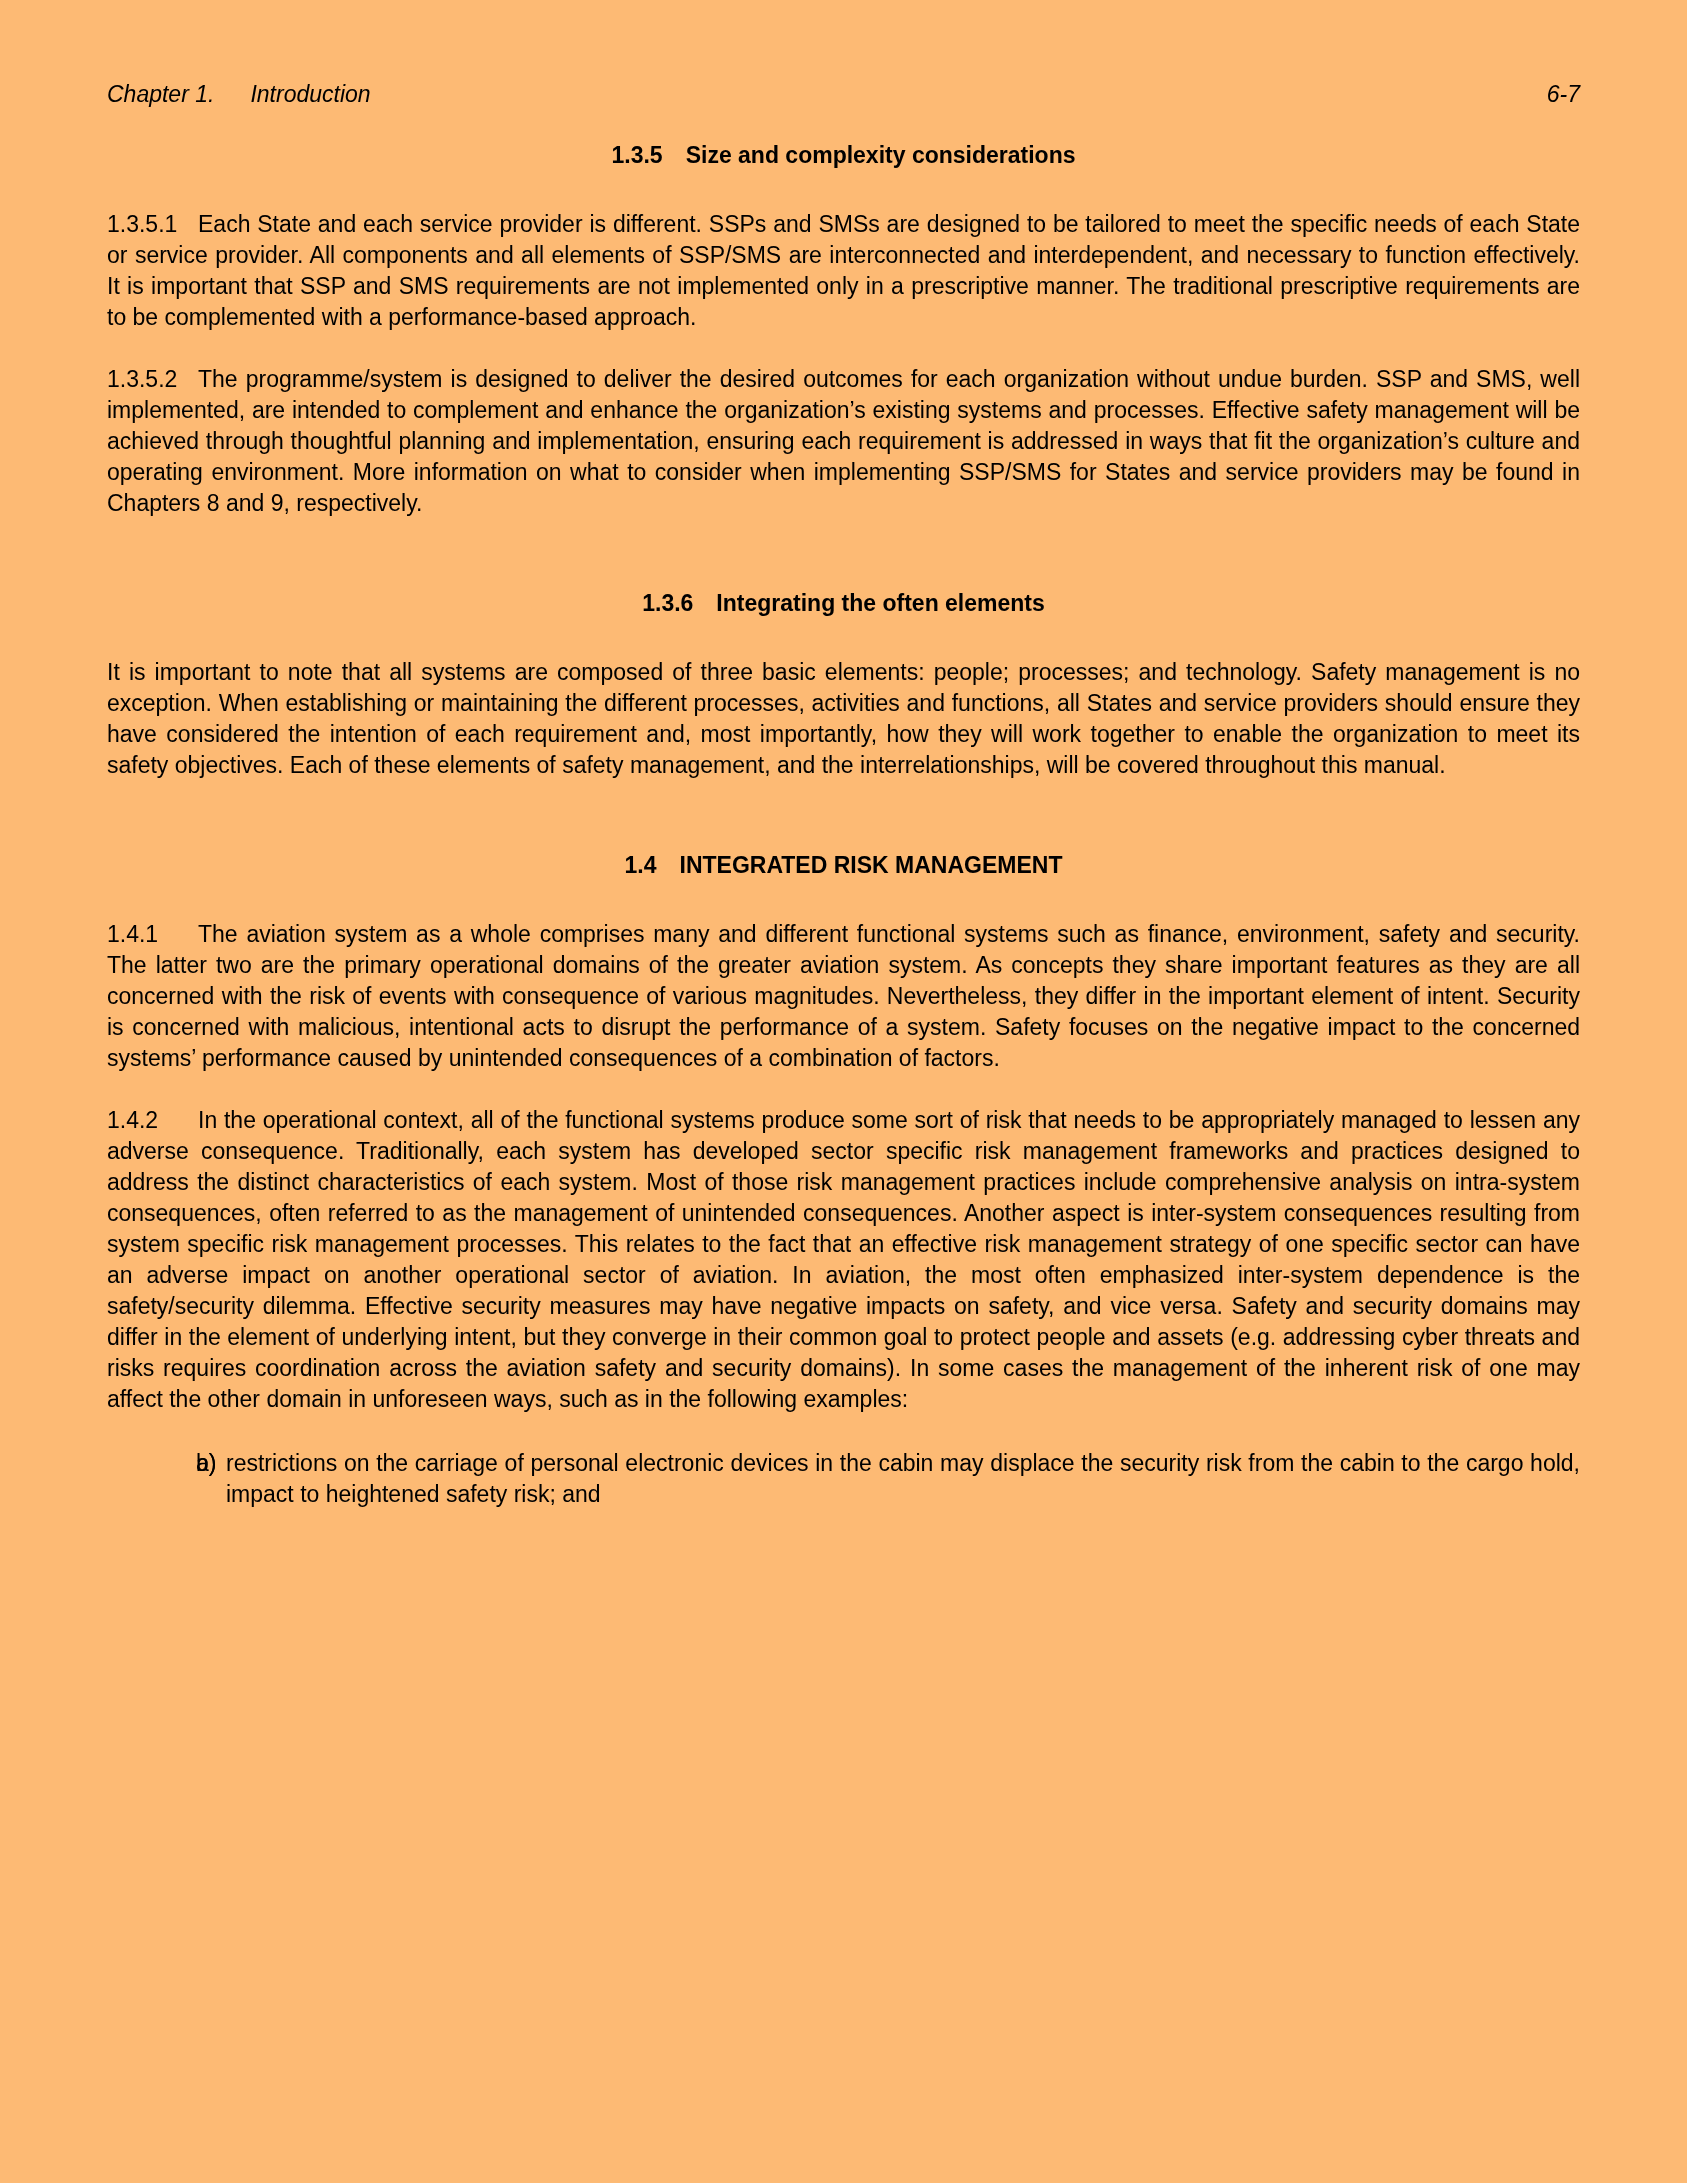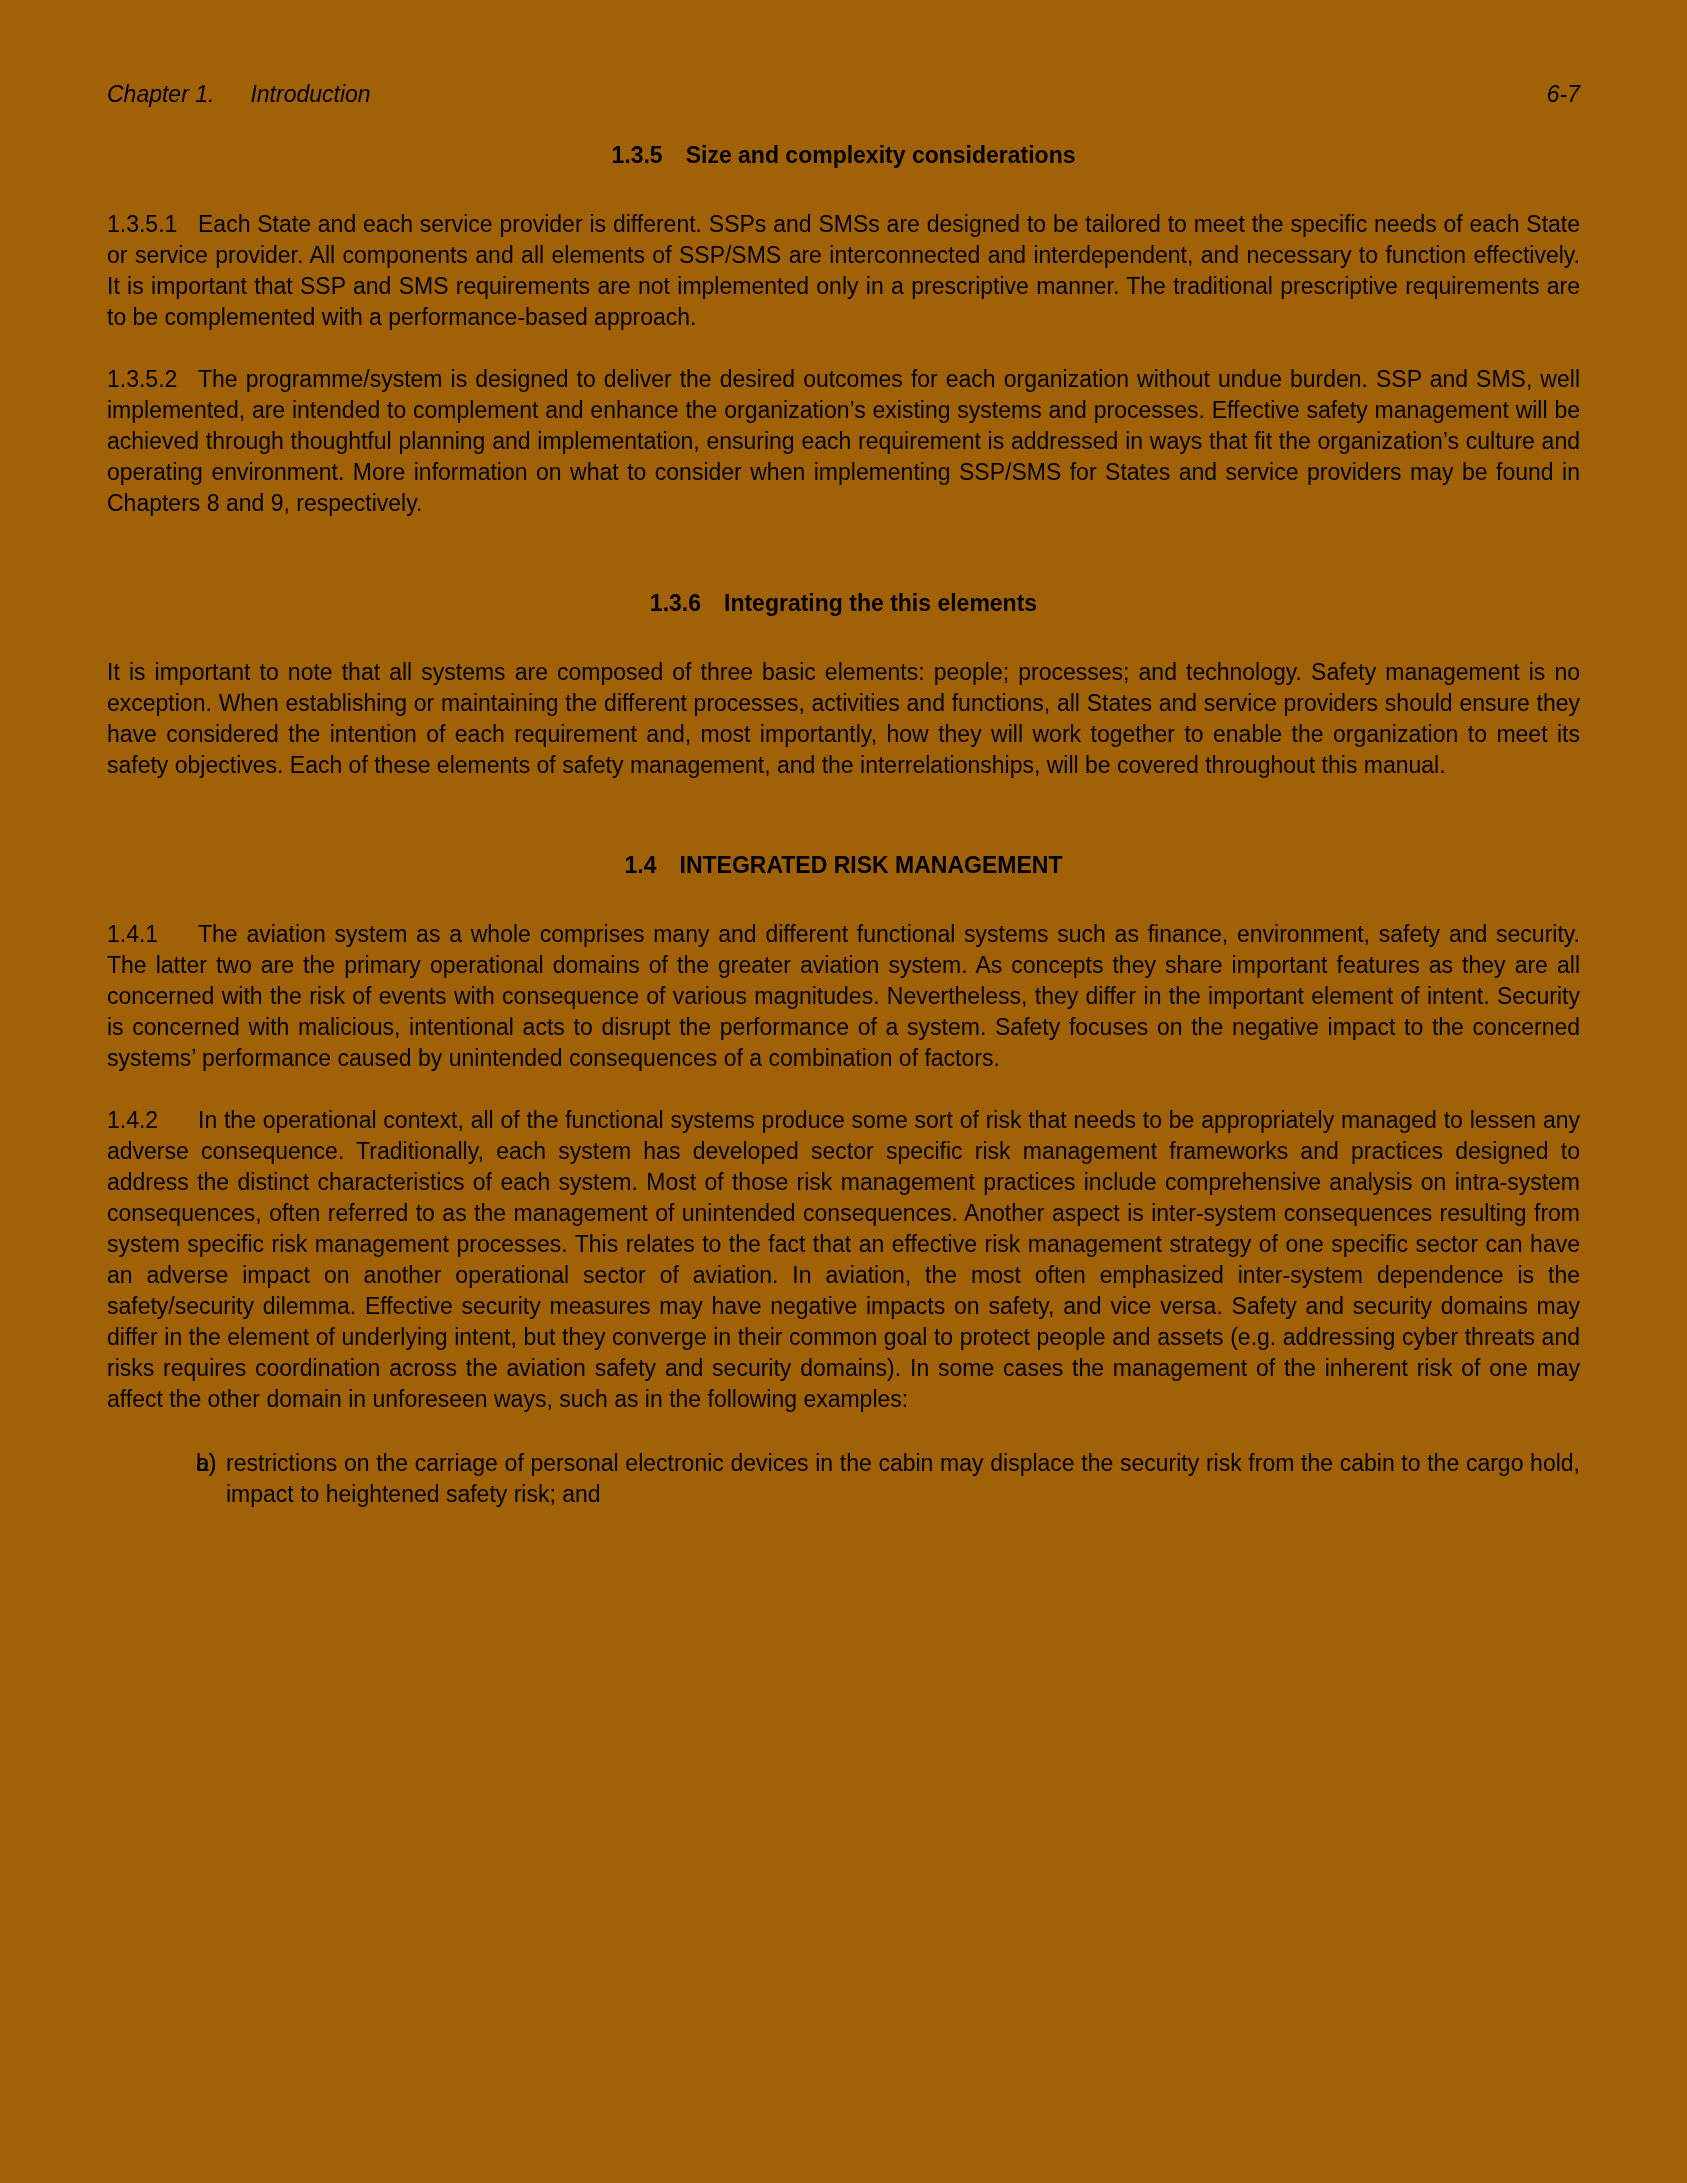--- a/index.html
+++ b/index.html
@@ -1,21 +1,21 @@
 <!DOCTYPE html>
 <html style="font-size:13px"><head>
 <meta charset="utf-8">
 <style>
   * { box-sizing: border-box; }
   html, body { margin: 0; padding: 0; background: #e8e8e8; }
   .page {
     width: 1687px;
     height: 2183px;
     margin: 0 auto;
-    background: #a16207;
+    background: #fdba74;
     color: #000000;
     font-family: "Liberation Sans", sans-serif;
     font-size: 23px;
     line-height: 31px;
     padding: 79px 107px 0 107px;
     position: relative;
     overflow: hidden;
   }
   .page-header {
     display: flex;
@@ -71,21 +71,21 @@
 
   <p class="body-para">
     <span class="para-num">1.3.5.1</span><span>Each State and each service provider is different. SSPs and SMSs are designed to be tailored to meet the specific needs of each State or service provider. All components and all elements of SSP/SMS are interconnected and interdependent, and necessary to function effectively. It is important that SSP and SMS requirements are not implemented only in a prescriptive manner. The traditional prescriptive requirements are to be complemented with a performance-based approach.</span>
   </p>
 
   <p class="body-para">
     <span class="para-num">1.3.5.2</span><span>The programme/system is designed to deliver the desired outcomes for each organization without undue burden. SSP and SMS, well implemented, are intended to complement and enhance the organization’s existing systems and processes. Effective safety management will be achieved through thoughtful planning and implementation, ensuring each requirement is addressed in ways that fit the organization’s culture and operating environment. More information on what to consider when implementing SSP/SMS for States and service providers may be found in Chapters 8 and 9, respectively.</span>
   </p>
 
   <div class="doc-heading">
-    <span class="heading-num">1.3.6</span><span>Integrating the this elements</span>
+    <span class="heading-num">1.3.6</span><span>Integrating the often elements</span>
   </div>
 
   <p class="body-para">It is important to note that all systems are composed of three basic elements: people; processes; and technology. Safety management is no exception. When establishing or maintaining the different processes, activities and functions, all States and service providers should ensure they have considered the intention of each requirement and, most importantly, how they will work together to enable the organization to meet its safety objectives. Each of these elements of safety management, and the interrelationships, will be covered throughout this manual.</p>
 
   <div class="doc-heading">
     <span class="heading-num">1.4</span><span>INTEGRATED RISK MANAGEMENT</span>
   </div>
 
   <p class="body-para">
     <span class="para-num">1.4.1</span><span>The aviation system as a whole comprises many and different functional systems such as finance, environment, safety and security. The latter two are the primary operational domains of the greater aviation system. As concepts they share important features as they are all concerned with the risk of events with consequence of various magnitudes. Nevertheless, they differ in the important element of intent. Security is concerned with malicious, intentional acts to disrupt the performance of a system. Safety focuses on the negative impact to the concerned systems’ performance caused by unintended consequences of a combination of factors.</span>

